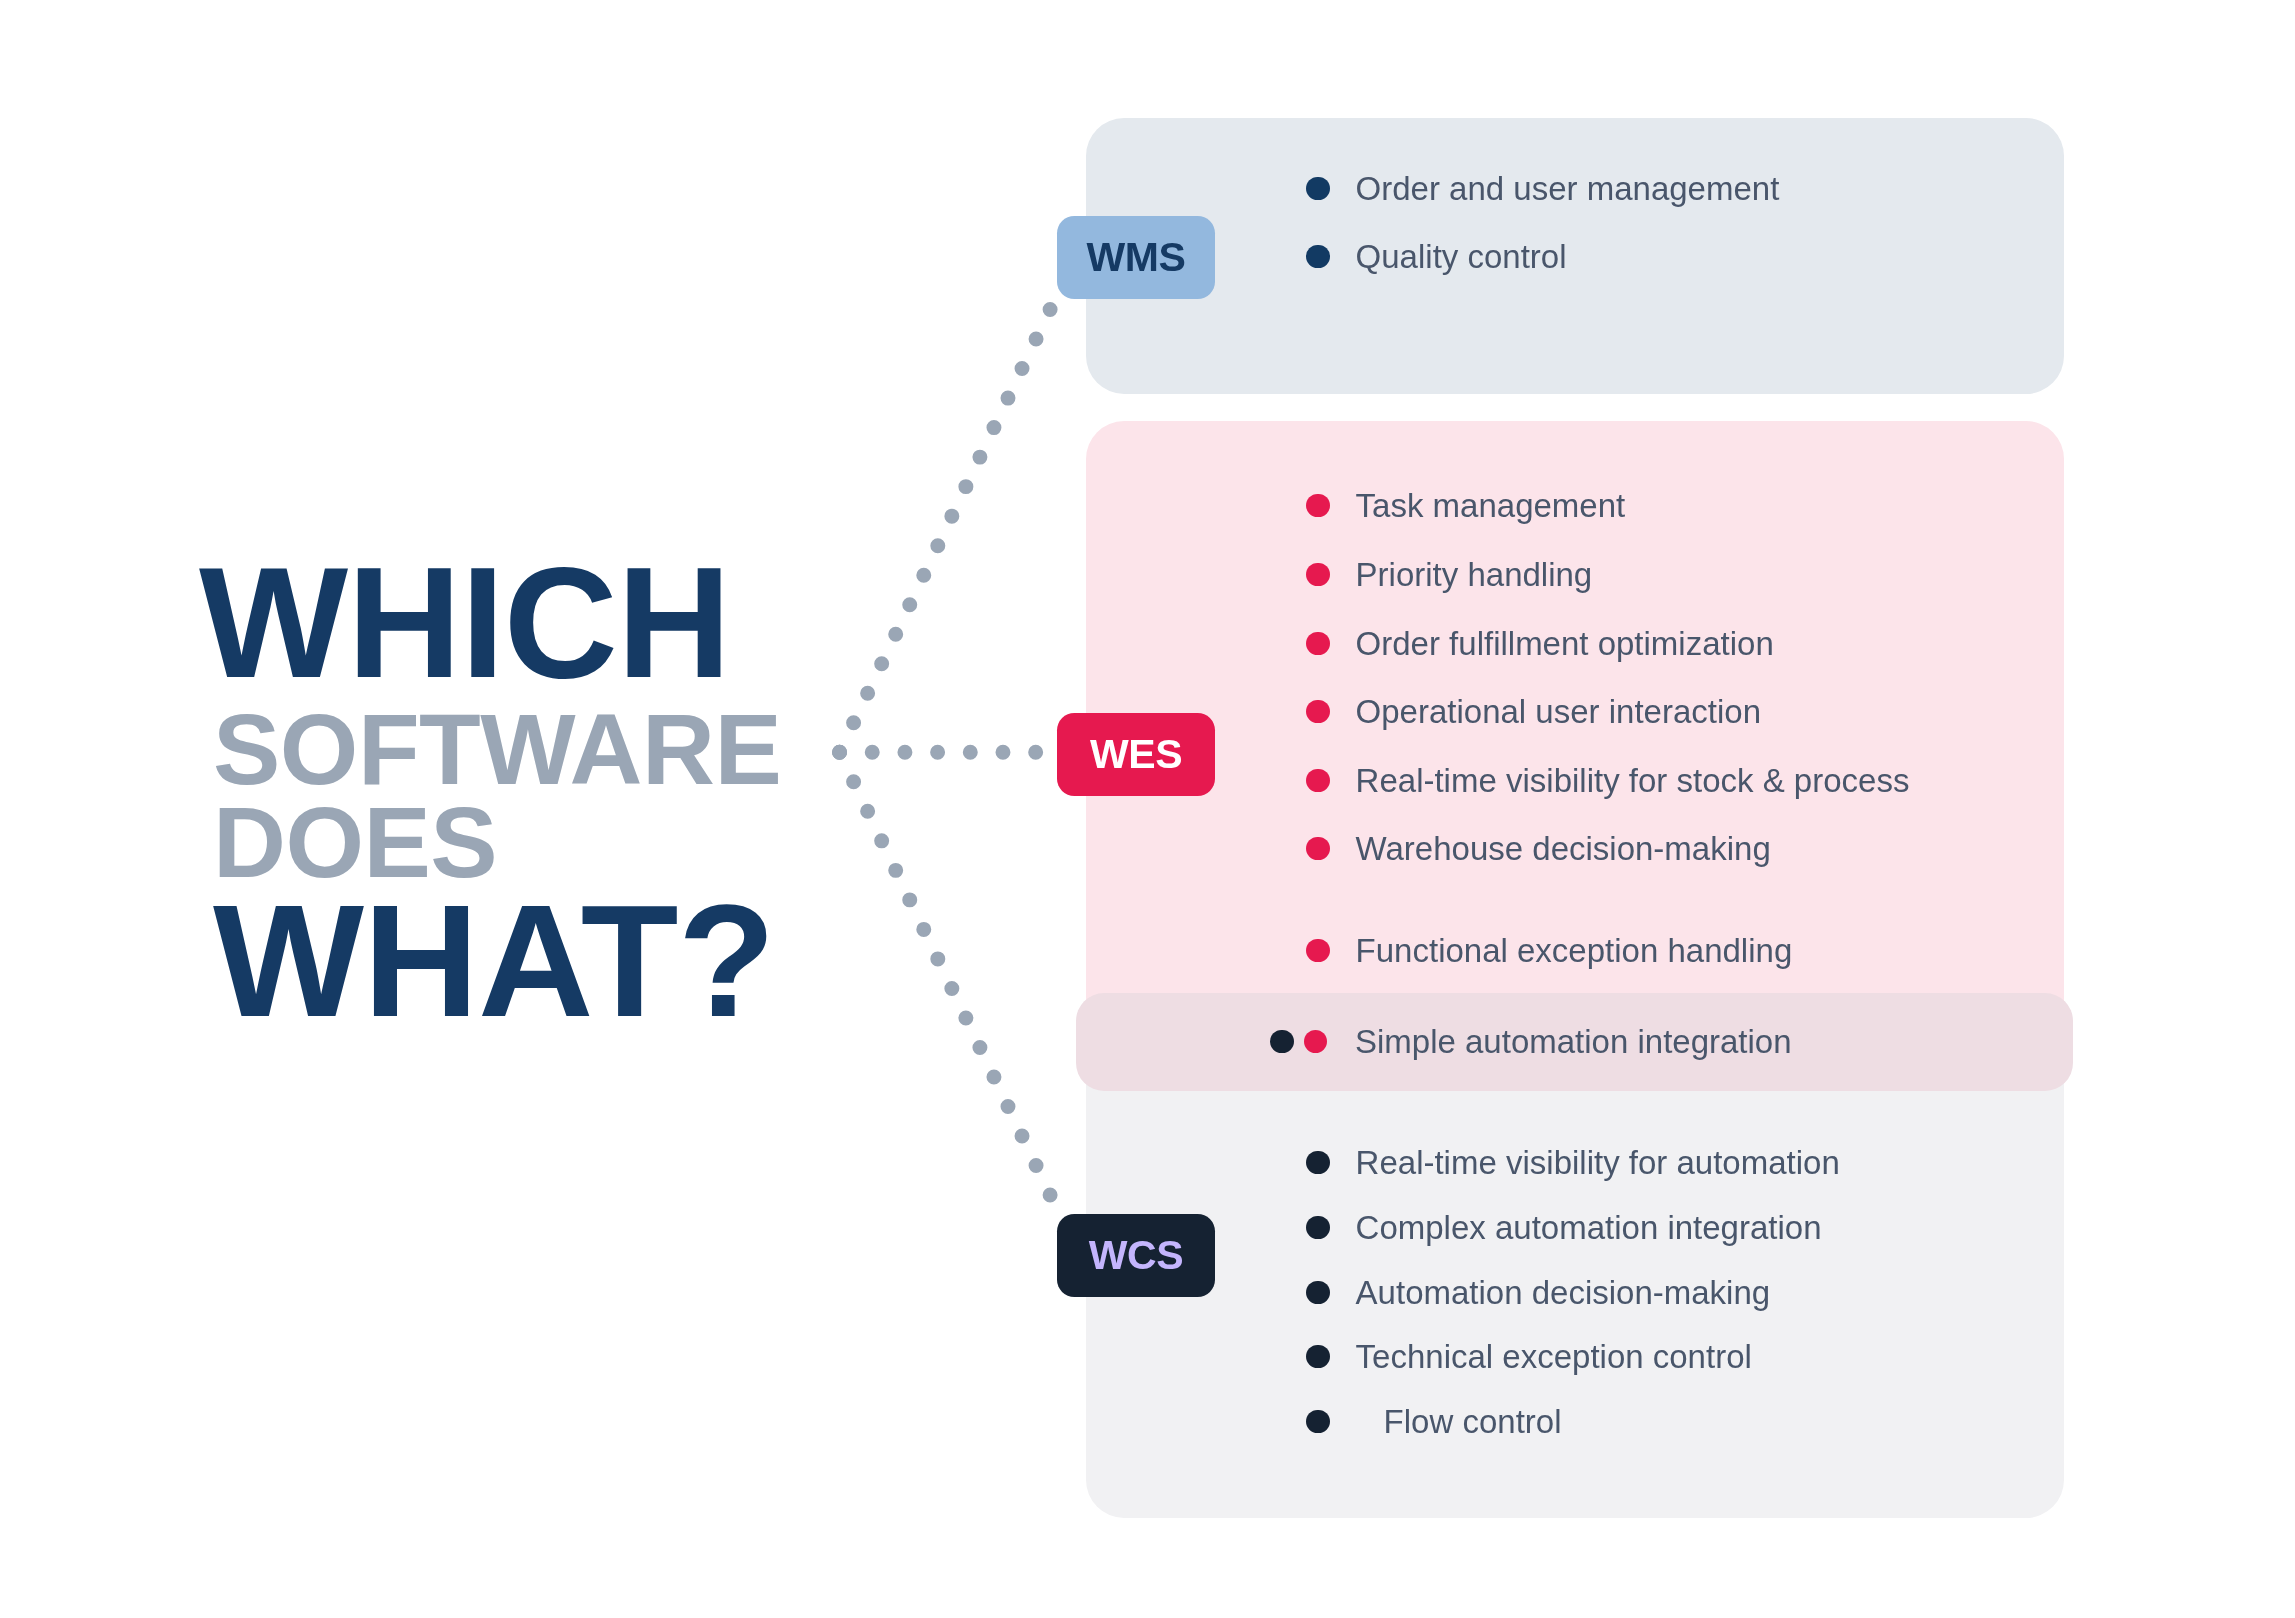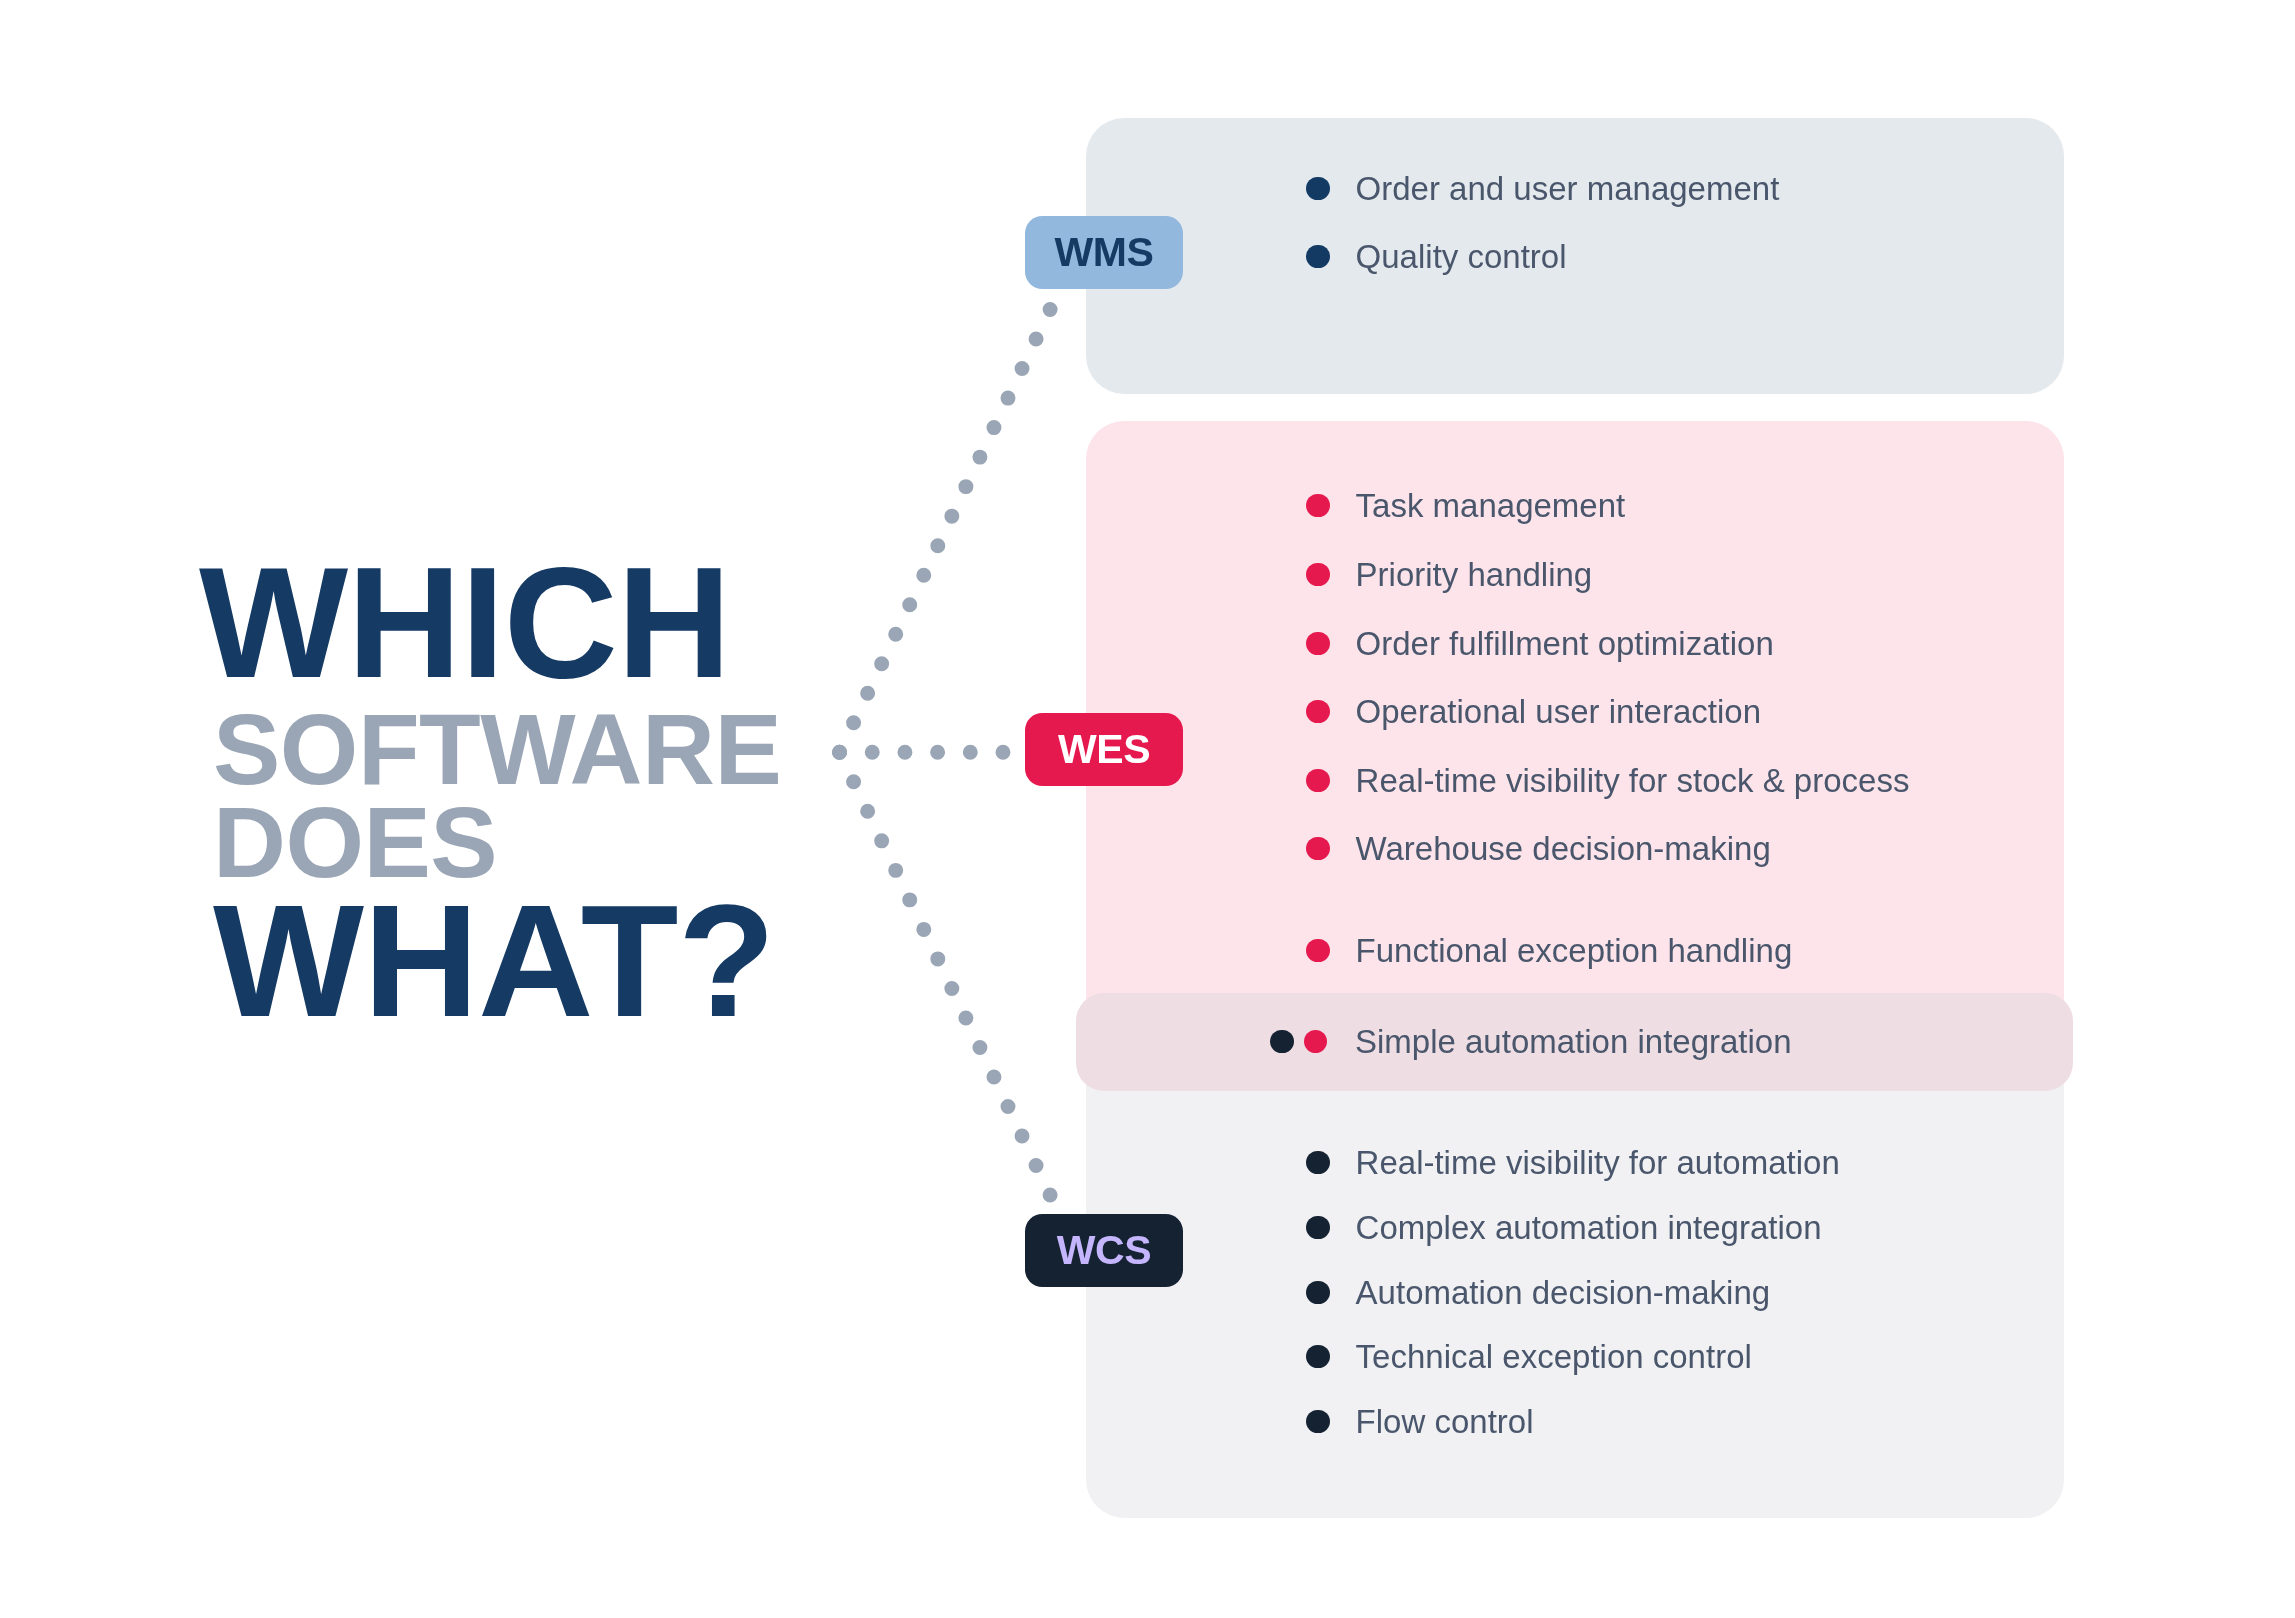--- a/index.html
+++ b/index.html
@@ -32,28 +32,28 @@
   .dot{width:23.6px;height:23.6px;border-radius:50%;flex:0 0 auto;}
   .row .label{margin-left:26px;font-size:33px;color:var(--slate);white-space:nowrap;line-height:1;}
   .box-wms .dot{background:var(--wms-bullet);}
   .box-wes .dot{background:var(--wes-bullet);}
   .box-wcs .dot{background:var(--wcs-bullet);}
   .box-wms .r1{top:47px;}  .box-wms .r2{top:115px;} .box-wms .r3{top:183px;}
   .box-wes .r1{top:61px;}  .box-wes .r2{top:130px;} .box-wes .r3{top:199px;}
   .box-wes .r4{top:267px;} .box-wes .r5{top:336px;} .box-wes .r6{top:404px;}
   .box-wes .r7{top:473px;margin-top:33px;}
   .box-wcs .r1{top:98px;} .box-wcs .r2{top:163px;} .box-wcs .r3{top:228px;}
-  .box-wcs .r4{top:292px;} .box-wcs .r5{top:357px;}
+  .box-wcs .r4{top:292px;} .box-wcs .r5{top:357px;gap:28px;}
   .band .row{left:194px;top:25px;}
   .band .dot-navy{background:var(--wcs-bullet);}
   .band .dot-pink{background:var(--wes-bullet);margin-left:10.2px;}
   .band .label{margin-left:27.6px;}
   
   .chip{
-    position:absolute;left:1025px;width:158px;height:73px;border-radius:17.3px;z-index:4;
+    position:absolute;left:1057px;width:158px;height:83px;border-radius:17.3px;z-index:4;
     display:flex;align-items:center;justify-content:center;
     font-size:41px;font-weight:700;letter-spacing:-0.01em;line-height:1;
   }
   .chip-wms{top:216px; background:var(--wms-chip);color:var(--navy);}
   .chip-wes{top:713px; background:var(--wes-chip);color:#ffffff;}
   .chip-wcs{top:1214px;background:var(--wcs-chip);color:#c4b5fd;}
 </style>
 </head>
 <body>
 

